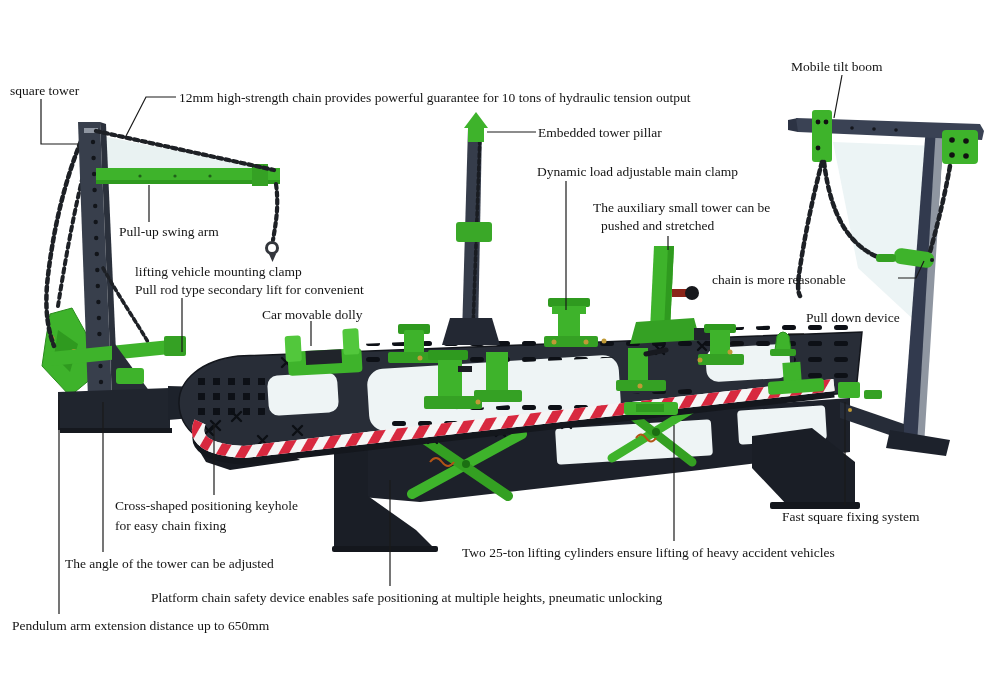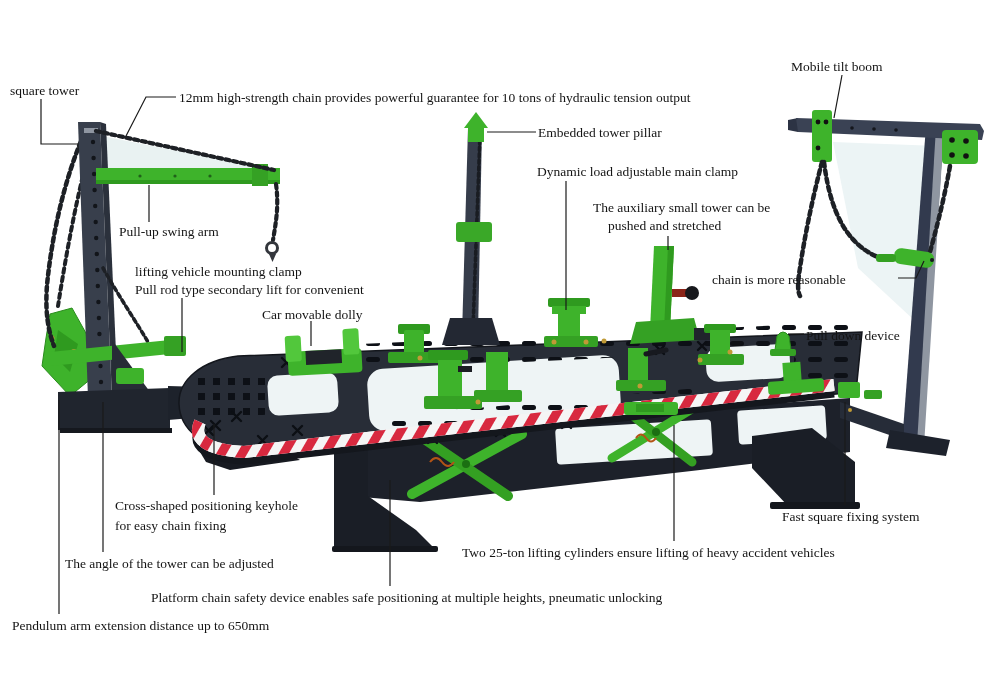--- a/index.html
+++ b/index.html
@@ -3,21 +3,21 @@
 <meta charset="utf-8">
 <style>
   html,body{margin:0;padding:0;background:#ffffff;}
   #stage{position:relative;width:1000px;height:688px;background:#ffffff;overflow:hidden;
          font-family:"Liberation Sans",sans-serif;}
   #machine-svg{position:absolute;left:0;top:0;}
   .lbl{position:absolute;font-family:Liberation Serif, serif;font-size:13.5px;
        line-height:18px;color:#141414;white-space:nowrap;}
   .lbl span{display:block;white-space:nowrap;}
   .lh20{line-height:20px;}
-  .ind2{margin-left:15px;}
+  .ind2{margin-left:8px;}
 </style>
 </head>
 <body>
 
 <div id="stage">
 
 <svg id="machine-svg" width="1000" height="688" viewBox="0 0 1000 688">
   <defs>
     <pattern id="stripes" patternUnits="userSpaceOnUse" width="18" height="18" patternTransform="rotate(30)">
       <rect x="0" y="0" width="18" height="18" fill="#f5f5f5"></rect>
@@ -280,21 +280,21 @@
   </div>
   <div class="lbl" style="left:119px;top:223px">Pull-up swing arm</div>
   <div class="lbl" style="left:135px;top:263px">
     <span>lifting  vehicle mounting clamp</span>
     <span>Pull rod type secondary lift for convenient</span>
   </div>
   <div class="lbl" style="left:262px;top:306px">Car movable dolly</div>
   <div class="lbl" style="left:712px;top:271px">
     <span>chain is more reasonable</span>
   </div>
-  <div class="lbl" style="left:806px;top:327px">Pull down device</div>
+  <div class="lbl" style="left:806px;top:309px">Pull down device</div>
   <div class="lbl lh20" style="left:115px;top:496px">
     <span>Cross-shaped positioning keyhole</span>
     <span>for easy chain fixing</span>
   </div>
   <div class="lbl" style="left:782px;top:508px">Fast square fixing system</div>
   <div class="lbl" style="left:65px;top:555px">The angle of the tower can be adjusted</div>
   <div class="lbl" style="left:462px;top:544px">Two 25-ton lifting cylinders ensure lifting of heavy accident vehicles</div>
   <div class="lbl" style="left:151px;top:589px">Platform chain safety device enables safe positioning at multiple heights, pneumatic unlocking</div>
   <div class="lbl" style="left:12px;top:617px">Pendulum arm extension distance up to 650mm</div>
 </div>

